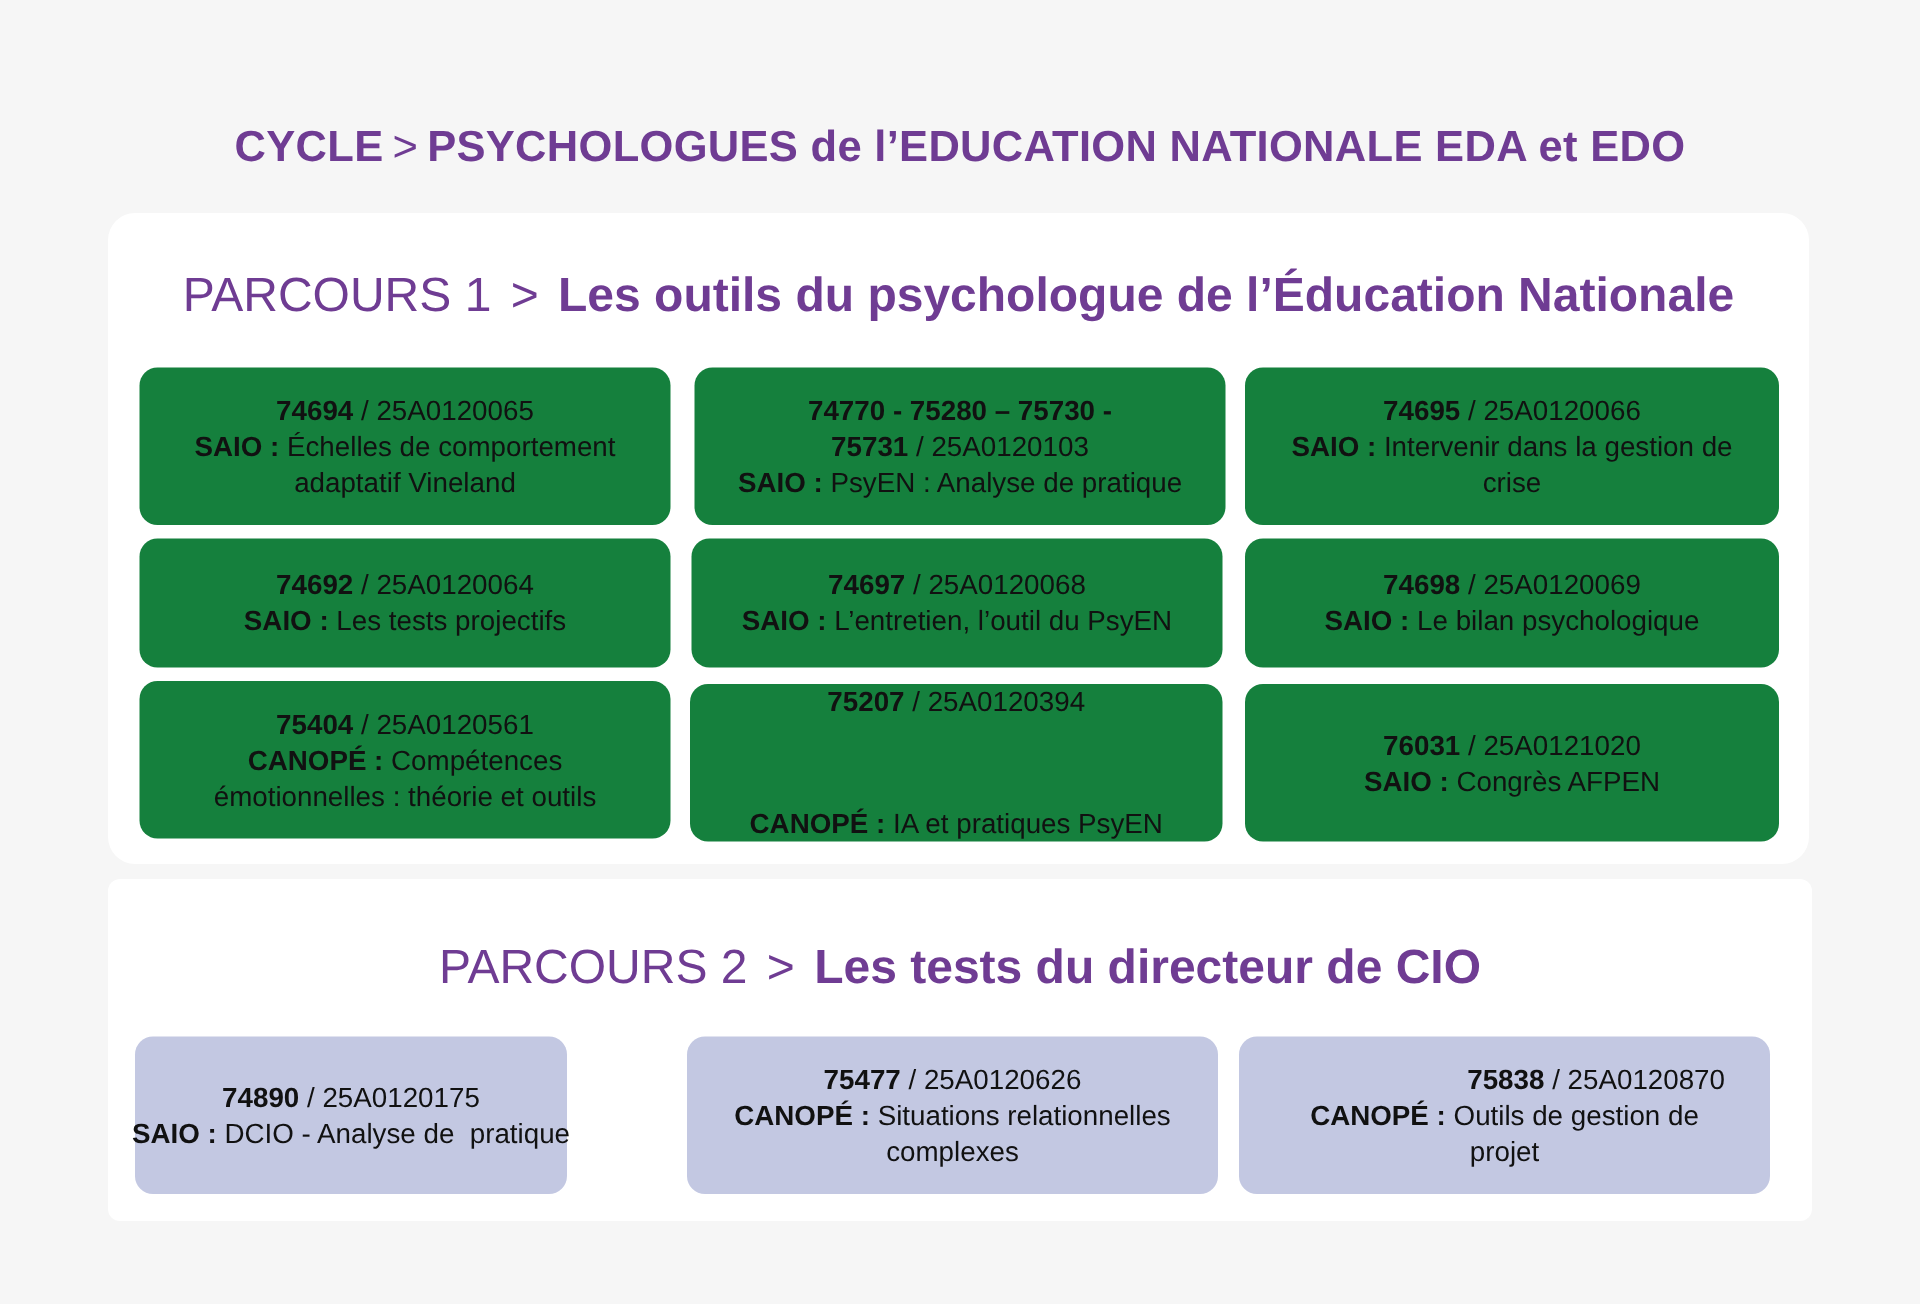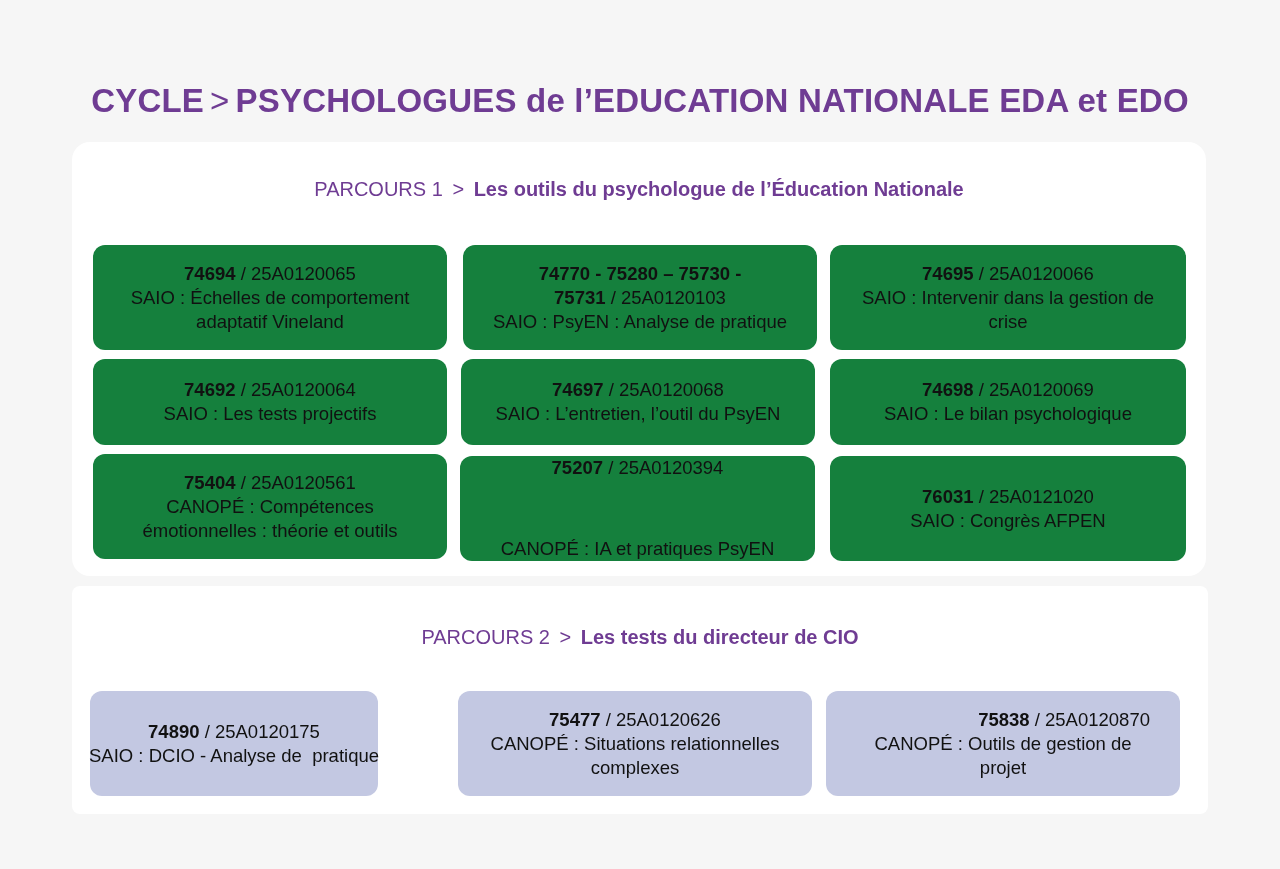--- a/index.html
+++ b/index.html
@@ -12,21 +12,21 @@
       overflow: hidden;
     }
     .page { position: relative; width: 1280px; height: 869px; }
 
     .main-title {
       position: absolute;
       top: 82px;
       left: 0;
       width: 1280px;
       text-align: center;
-      font-size: 33px;
+      font-size: 29px;
       font-weight: 700;
       color: #6f3c93;
       letter-spacing: 0.2px;
     }
     .main-title .sep {
       font-weight: 400;
       color: #6f3c93;
       margin: 0 6px;
     }
 
@@ -36,21 +36,21 @@
       border-radius: 18px;
     }
     .section-1 { left: 72px; top: 142px; width: 1134px; height: 434px; }
     .section-2 { left: 72px; top: 586px; width: 1136px; height: 228px; border-radius: 8px; }
 
     .section-title {
       position: absolute;
       left: 0;
       width: 100%;
       text-align: center;
-      font-size: 20px;
+      font-size: 32px;
       color: #6f3c93;
     }
     .section-1 .section-title { top: 36px; }
     .section-2 .section-title { top: 40px; }
     .section-title .prefix { font-weight: 400; }
     .section-title .sep { font-weight: 400; margin: 0 4px; }
     .section-title .name { font-weight: 700; }
 
     .card {
       position: absolute;
@@ -62,21 +62,21 @@
       text-align: center;
       font-size: 18.5px;
       line-height: 24px;
       color: #111;
       padding: 0 12px;
     }
     .card.purple { background: #15803d; }
     .card.blue { background: #c3c8e2; }
     .card .code-line .code { font-weight: 700; }
     .card .code-line .ref { font-weight: 400; }
-    .card .label-line .org { font-weight: 400; }
+    .card .label-line .org { font-weight: 700; }
   </style>
 </head>
 <body>
 
 <div class="page">
 
   <h1 class="main-title">
     <span>CYCLE</span><span class="sep">&gt;</span><span>PSYCHOLOGUES de l’EDUCATION NATIONALE EDA et EDO</span>
   </h1>
 

